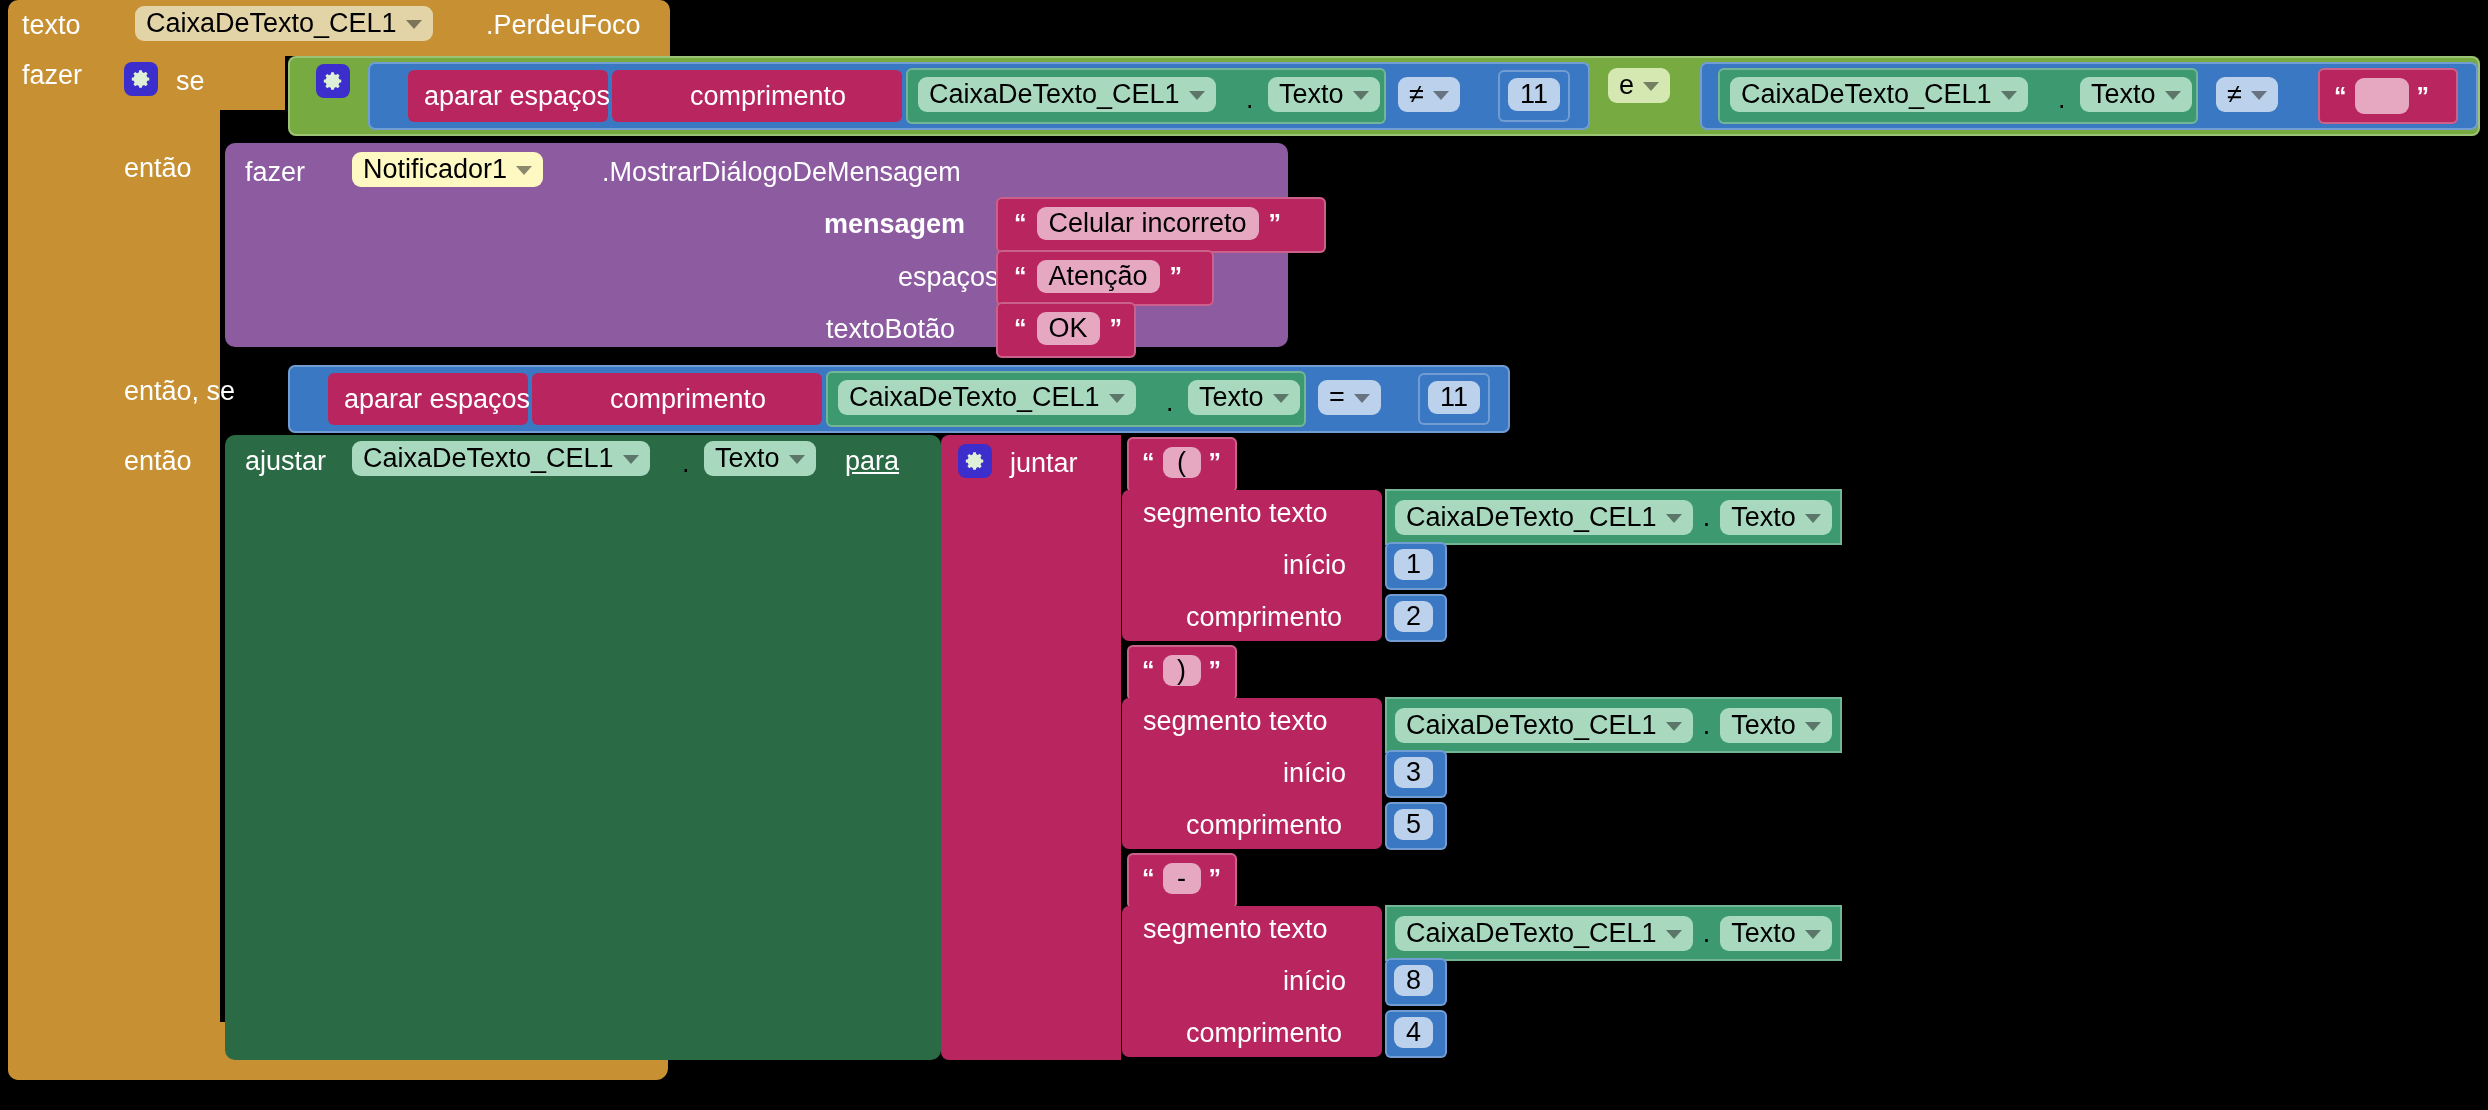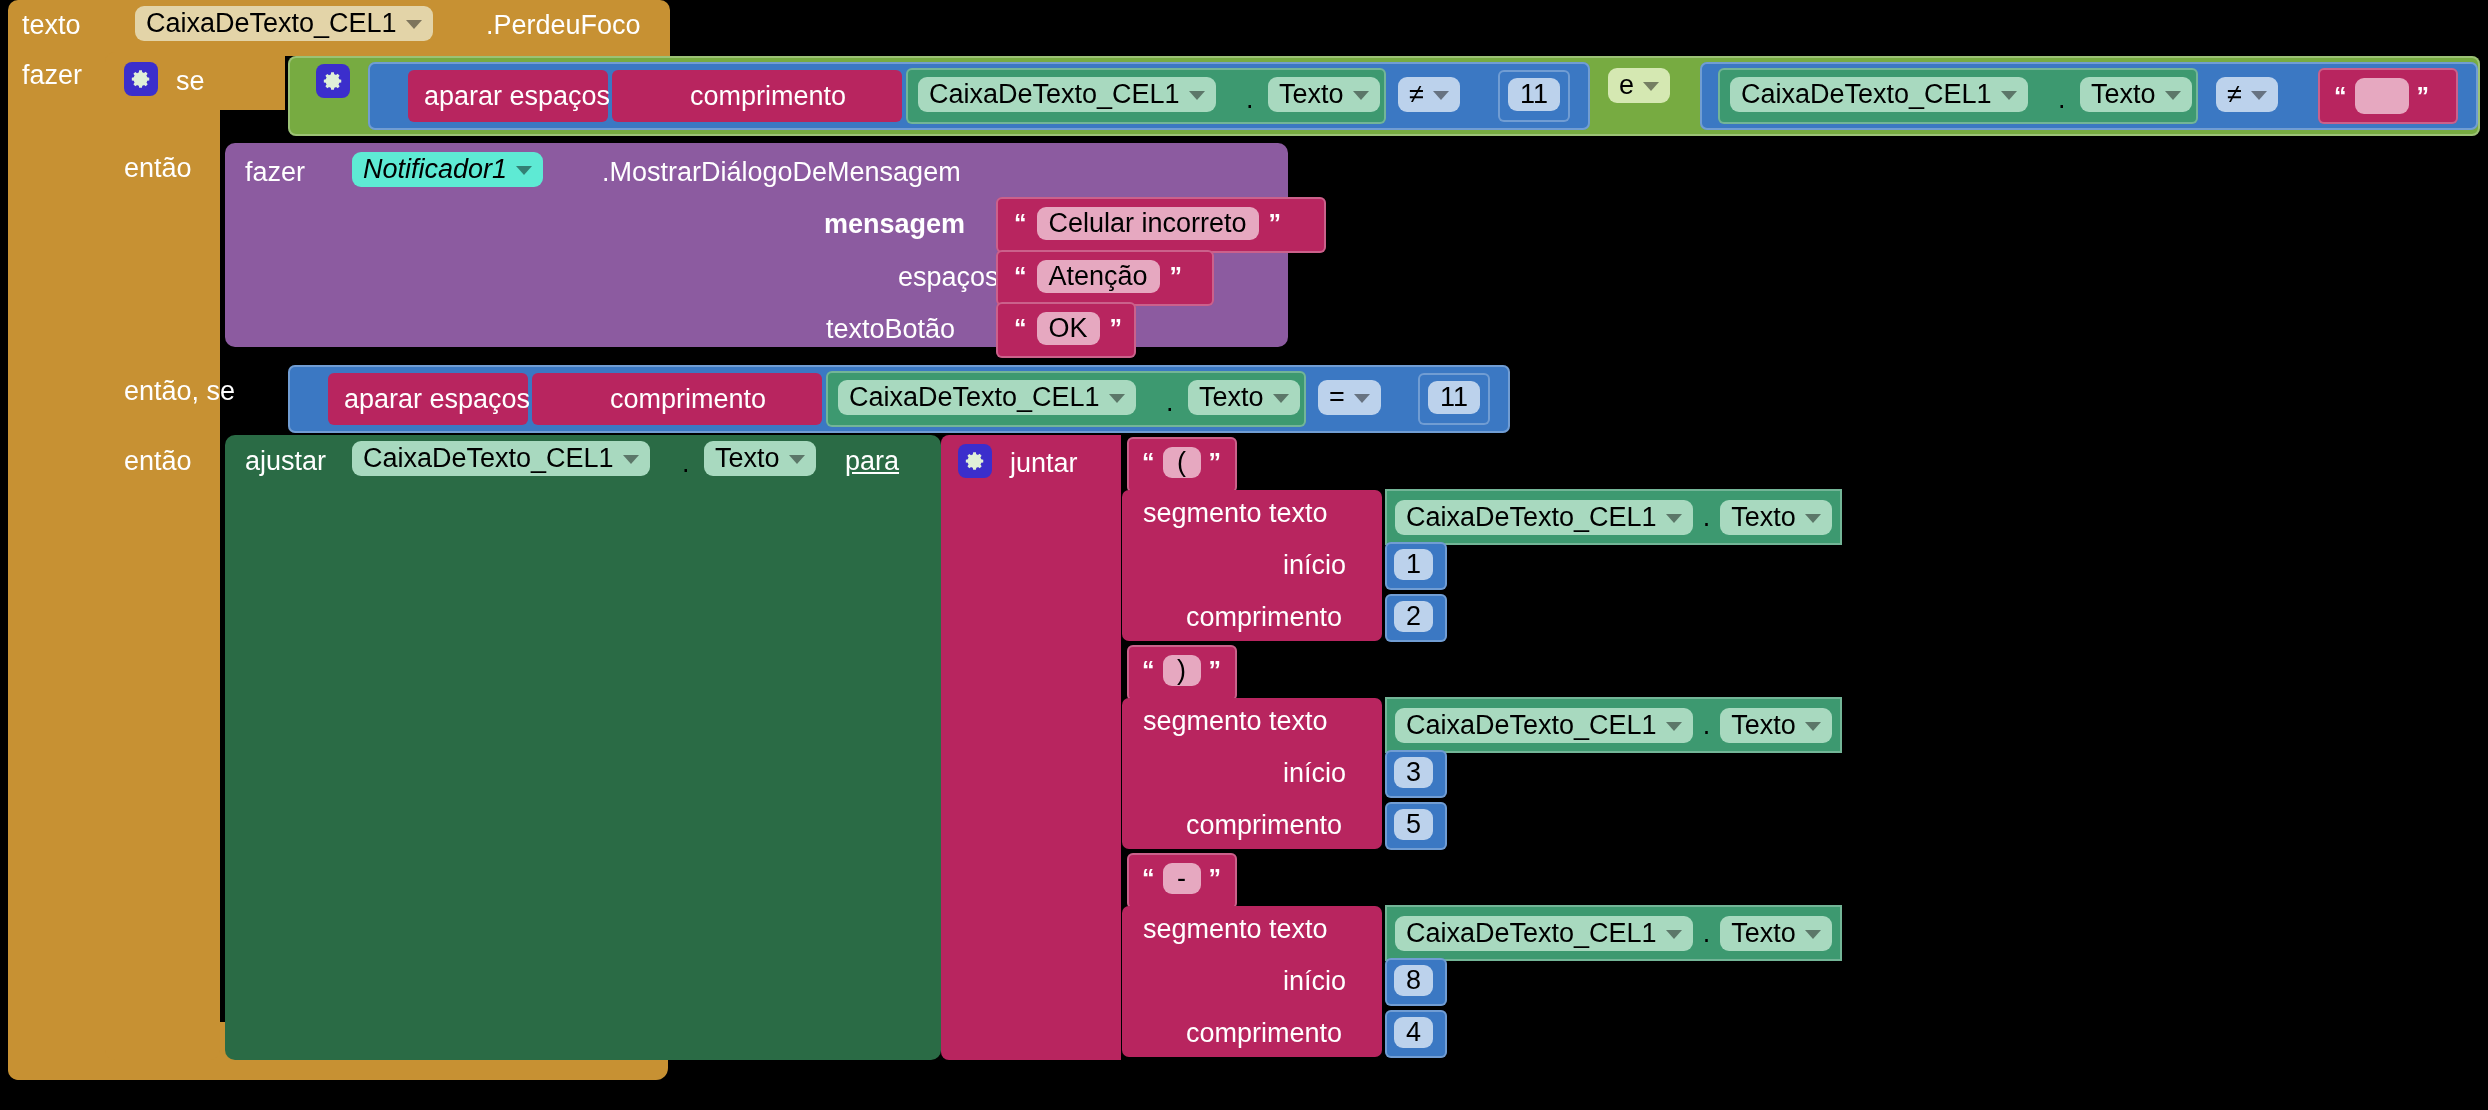--- a/index.html
+++ b/index.html
@@ -35,21 +35,21 @@
   .c-text    {background:#b8255f;}           
   .c-getter  {background:#3d9970;}           
   .c-setter  {background:#2a6b45;}           
   .c-notif   {background:#8c5ba0;}           
 
   .f-event   {background:#e3d4a8;}
   .f-logic   {background:#d5e8b2;}
   .f-math    {background:#bcd2ec;}
   .f-text    {background:#e6a8c0;}
   .f-getter  {background:#a8d9bf;}
-  .f-notif   {background:#5eead4;font-style:italic;}
+  .f-notif   {background:#fef9c3;}
 
   .outline{box-shadow:0 0 0 2px rgba(255,255,255,.28) inset;}
 
   
   .gear{
     width:34px;height:34px;border-radius:8px;background:#3b2ecc;
     display:inline-flex;align-items:center;justify-content:center;flex:0 0 auto;
   }
   .gear svg{width:22px;height:22px;display:block;}
 

